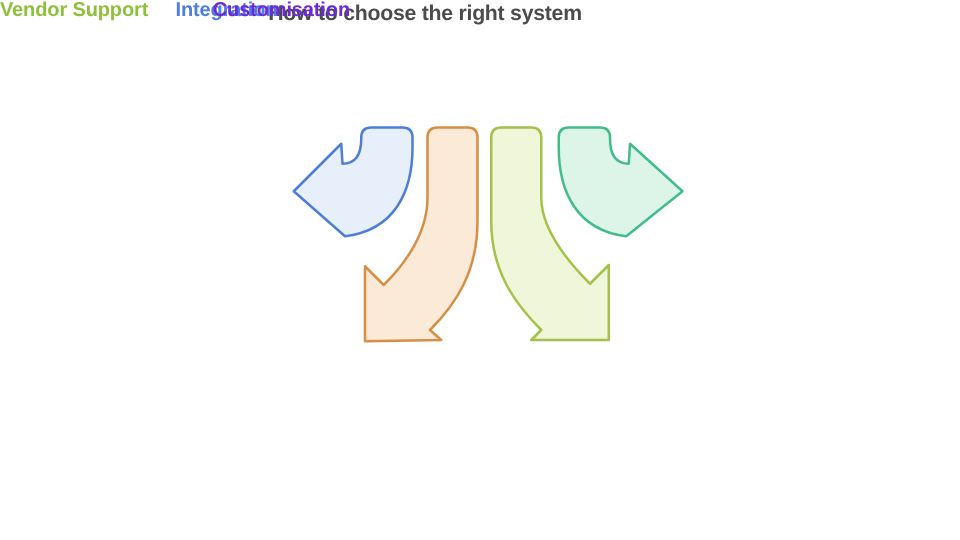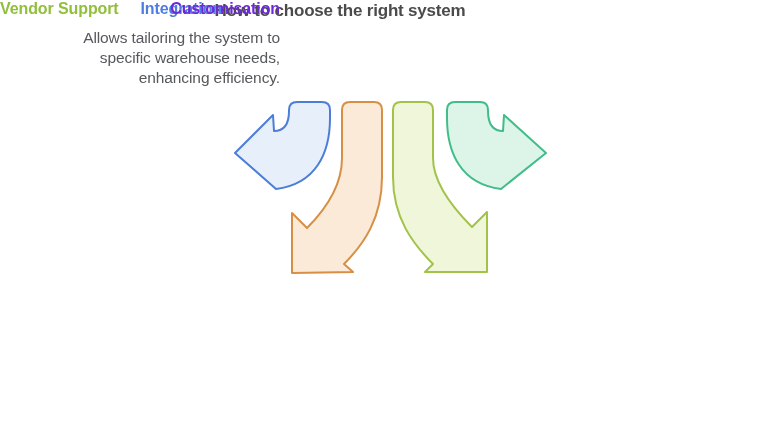--- a/index.html
+++ b/index.html
@@ -57,22 +57,19 @@
              L455,102 Q447,102 447,110 L447,118 C447,153 461,184 501,189 Z" fill="#ddf4e8" stroke="#41bd89"></path>
   </svg>
 
   <section class="block right-align" id="integration">
     <h2 style="color: rgb(77, 126, 224);">Integration</h2>
   </section>
 
 
   <section class="block right-align" id="customisation">
     <h2 style="color: #6d28d9;">Customisation</h2>
-    <p>Allows tailoring the system to
-specific warehouse needs,
-enhancing efficiency.</p>
   </section>
 
   <section class="block" id="vendor-support">
     <h2 style="color: rgb(144, 191, 59);">Vendor Support</h2>
   </section>
 
 </div>
 
 </body></html>

